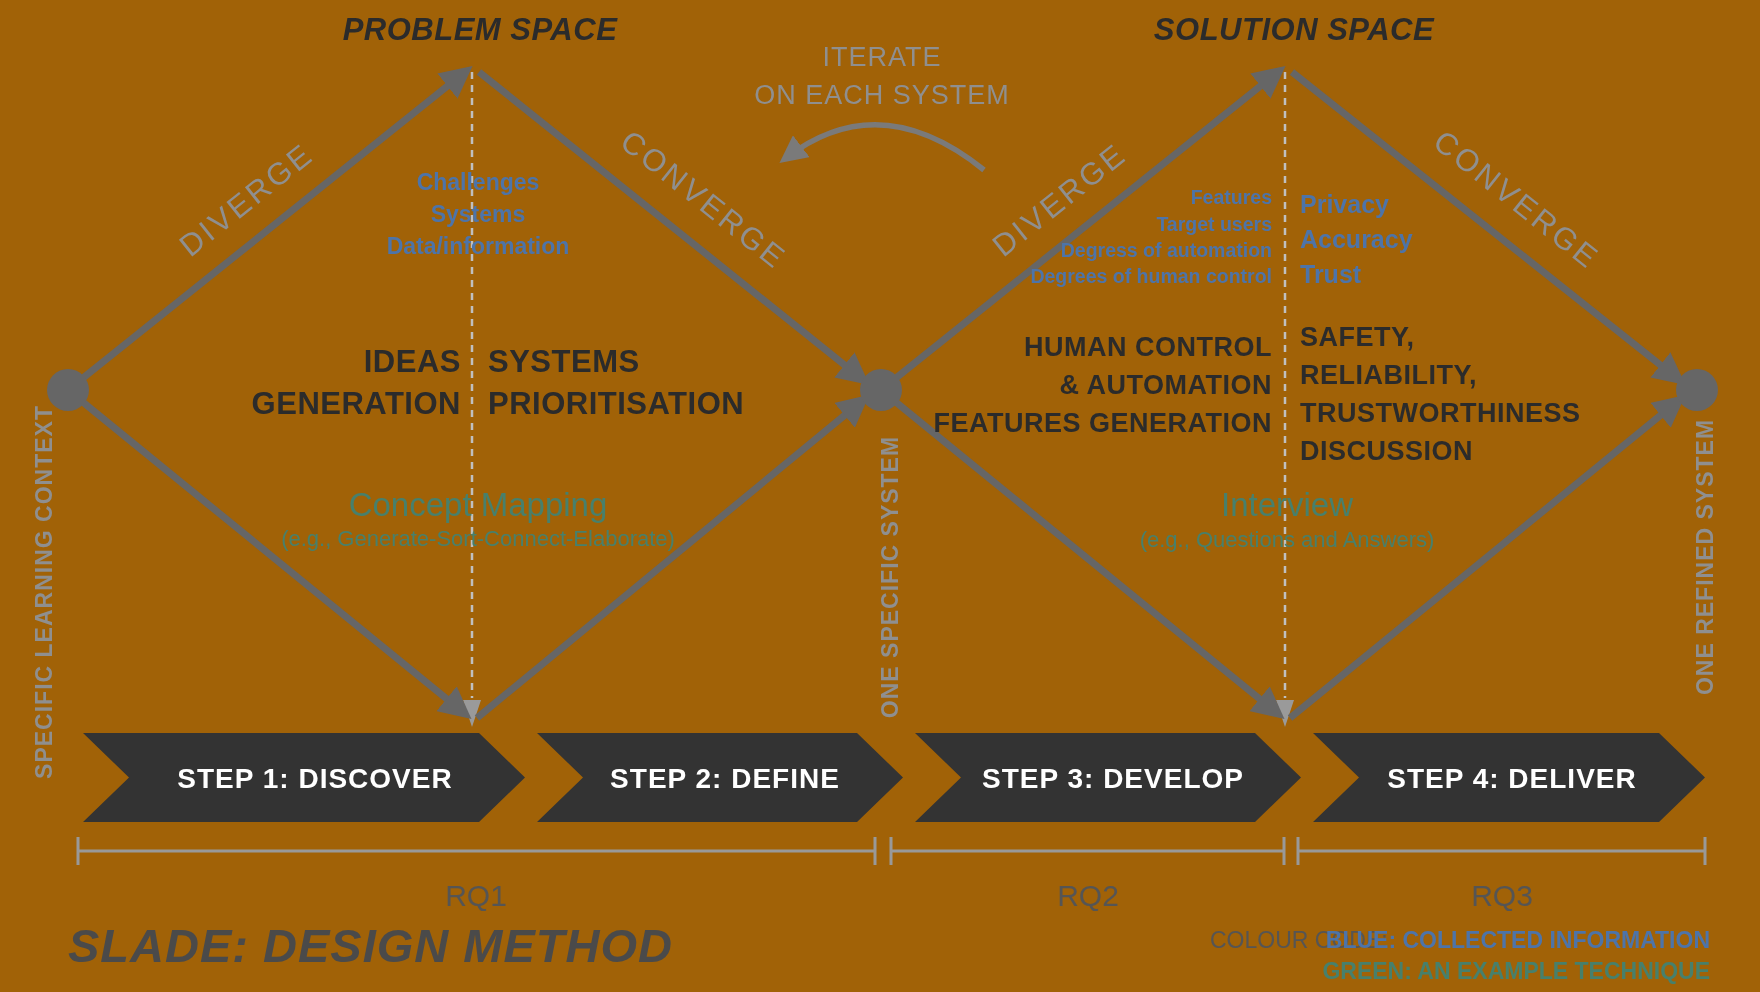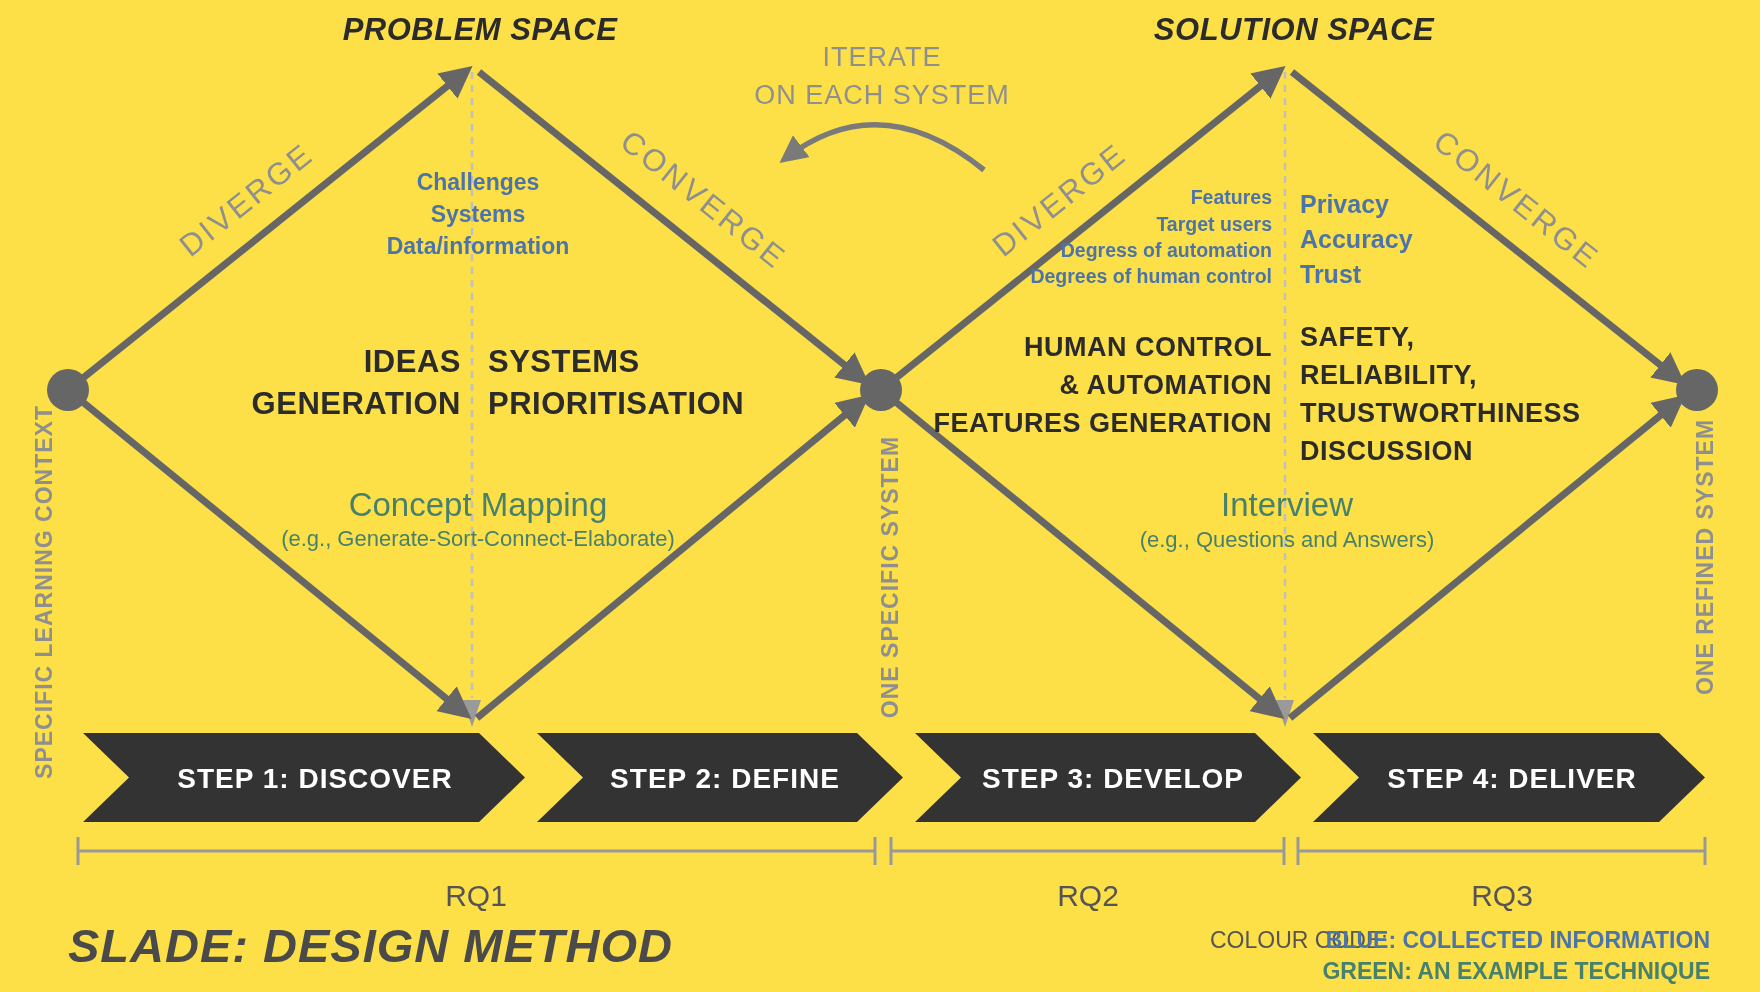--- a/index.html
+++ b/index.html
@@ -1,16 +1,16 @@
 <!DOCTYPE html>
 <html><head>
 <meta charset="utf-8">
 <style>
   html,body{margin:0;padding:0;background:#ffffff;}
-  .canvas{position:relative;width:1760px;height:992px;background:#fde047;overflow:hidden;
+  .canvas{position:relative;width:1760px;height:992px;background:#a16207;overflow:hidden;
           font-family:"Liberation Sans", sans-serif;}
   svg text{font-family:"Liberation Sans", sans-serif;}
   .t-title{font-size:31px;font-weight:700;font-style:italic;fill:#2b2b2b;letter-spacing:0.5px;}
   .t-iterate{font-size:27px;font-weight:400;fill:#8f8f8f;letter-spacing:1px;}
   .t-edge{font-size:31px;font-weight:400;fill:#8f8f8f;letter-spacing:3px;}
   .t-blue-lg{font-size:23px;font-weight:700;}
   .t-blue-sm{font-size:19.5px;font-weight:700;}
   .t-blue-md{font-size:25px;font-weight:700;}
   .t-act-lg{font-size:31px;font-weight:700;fill:#2b2b2b;letter-spacing:0.5px;}
   .t-act-md{font-size:27px;font-weight:700;fill:#2b2b2b;letter-spacing:0.5px;}

